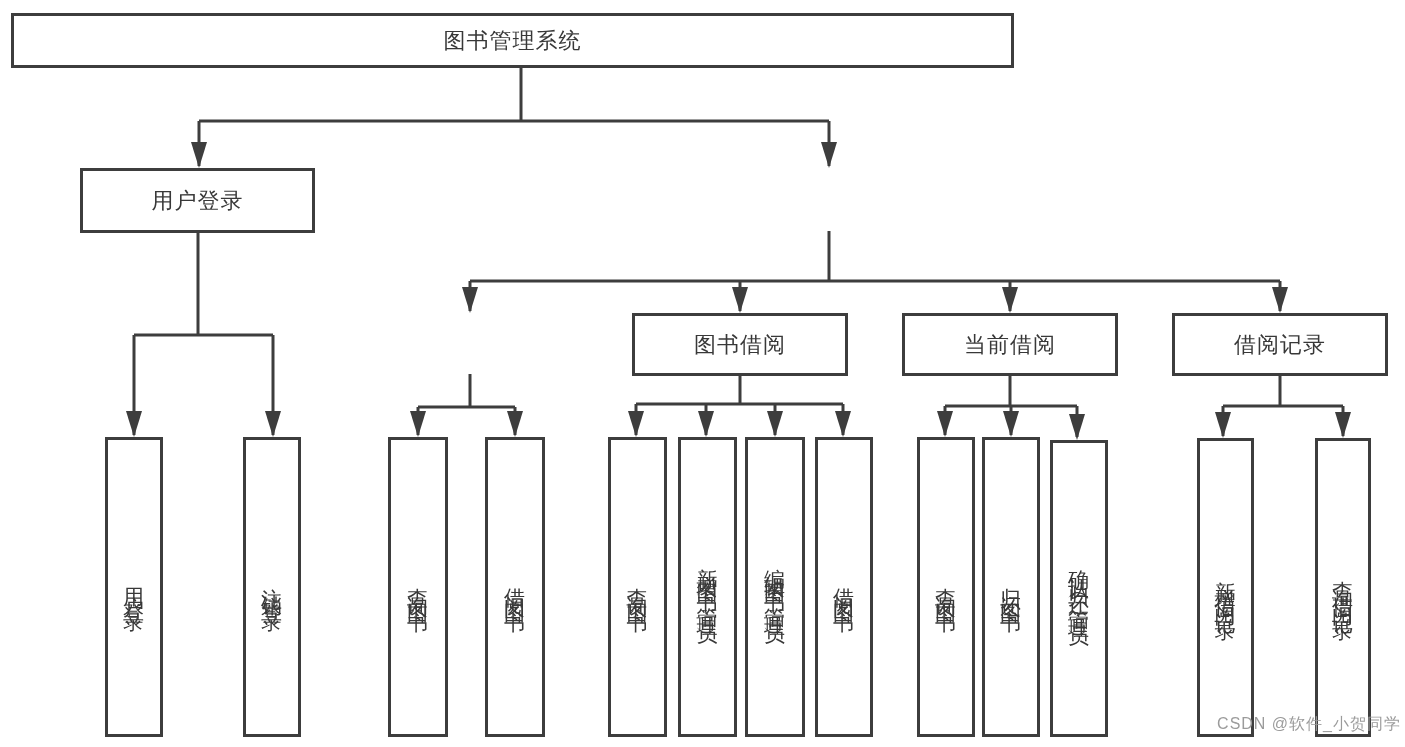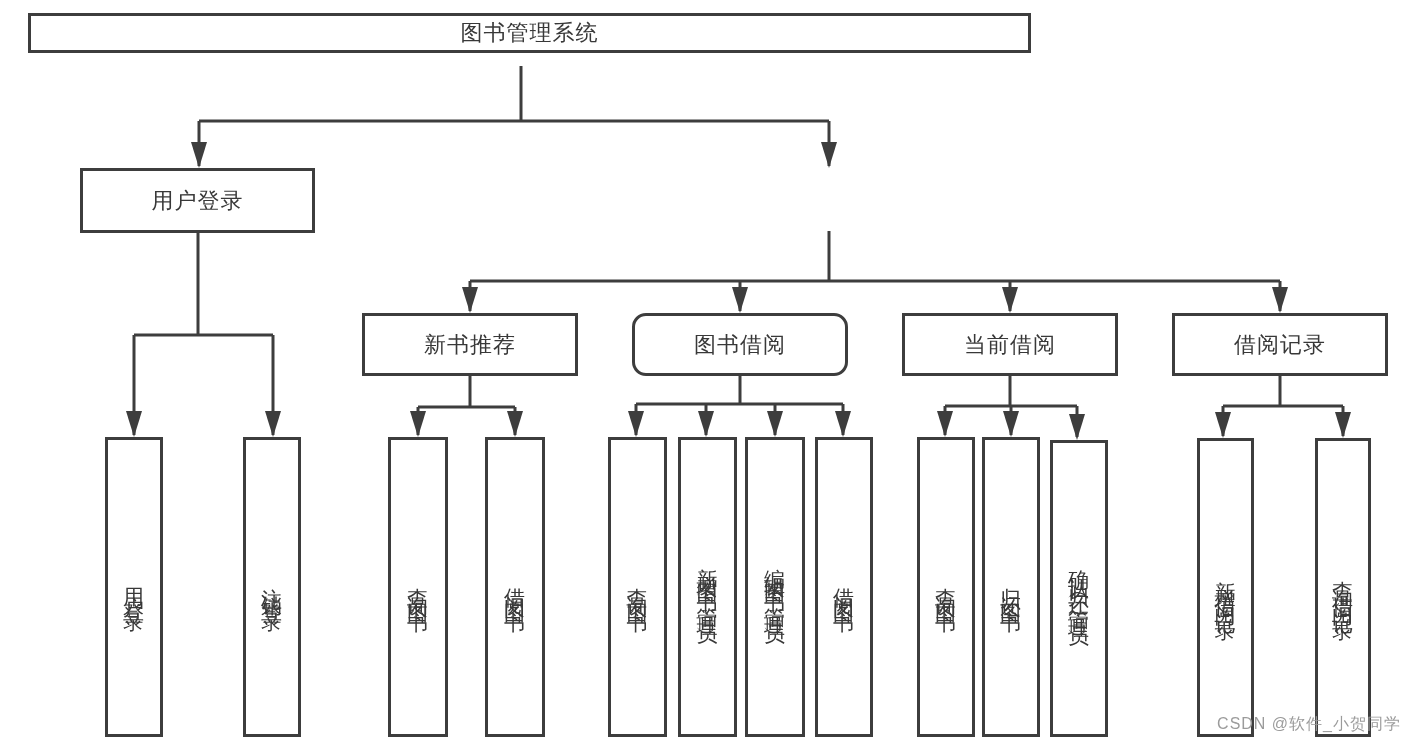--- a/index.html
+++ b/index.html
@@ -22,27 +22,27 @@
   }
   .hbox{font-size:22px;letter-spacing:1px;}
   .vbox{font-size:21px;}
   .vbox .vtext{
     writing-mode:vertical-rl;
     letter-spacing:8px;
     line-height:1;
     white-space:nowrap;
   }
   
-  .b-root{left:28px;top:13px;width:1003px;height:40px;}
+  .b-root{left:11px;top:13px;width:1003px;height:55px;}
   
   .b-login{left:80px;top:168px;width:235px;height:65px;}
   .b-mgmt{left:711px;top:168px;width:235px;height:65px;}
   
   .b-g0{left:362px;top:313px;width:216px;height:63px;}
-  .b-g1{left:632px;top:313px;width:216px;height:63px;border-radius:14px;}
+  .b-g1{left:632px;top:313px;width:216px;height:63px;}
   .b-g2{left:902px;top:313px;width:216px;height:63px;}
   .b-g3{left:1172px;top:313px;width:216px;height:63px;}
   
   .leaf{top:437px;height:300px;width:58px;}
   .b-l0{left:105px;}
   .b-l1{left:243px;}
   .b-n0{left:388px;width:60px;}
   .b-n1{left:485px;width:60px;}
   .b-w0{left:608px;width:59px;}
   .b-w1{left:678px;width:59px;}
@@ -135,23 +135,20 @@
   </svg>
 
   <div class="node hbox b-root">
     <span>图书管理系统</span>
   </div>
 
   <div class="node hbox b-login">
     <span>用户登录</span>
   </div>
 
-  <div class="node hbox b-g0">
-    <span>新书推荐</span>
-  </div>
   <div class="node hbox b-g1">
     <span>图书借阅</span>
   </div>
   <div class="node hbox b-g2">
     <span>当前借阅</span>
   </div>
   <div class="node hbox b-g3">
     <span>借阅记录</span>
   </div>
 

